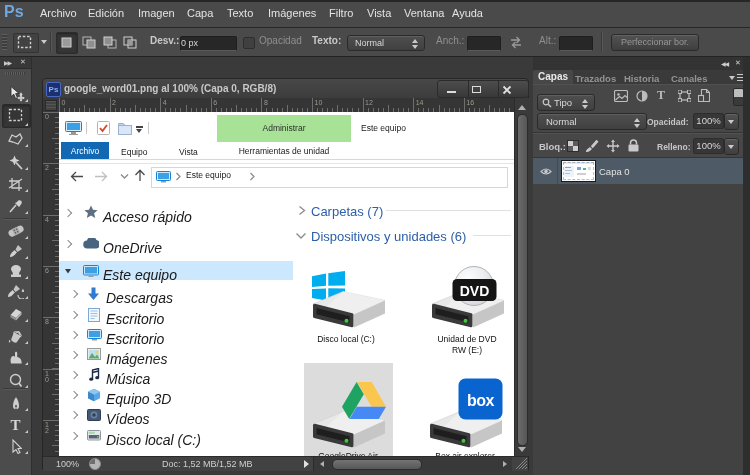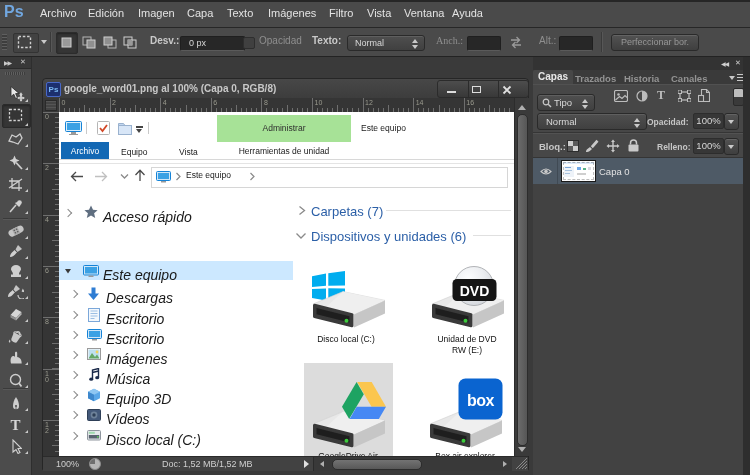--- a/index.html
+++ b/index.html
@@ -59,26 +59,26 @@
   <svg class="a" style="left:103px;top:8px;" width="15" height="14">
         <rect x="5" y="4" width="8" height="8" fill="none" stroke="#b5b5b5"></rect>
         <rect x="1" y="1" width="8" height="8" fill="#8f8f8f" stroke="#cfcfcf"></rect>
       </svg>
   <svg class="a" style="left:123px;top:8px;" width="15" height="14">
         <rect x="1" y="1" width="8" height="8" fill="none" stroke="#cfcfcf"></rect>
         <rect x="5" y="4" width="8" height="8" fill="none" stroke="#cfcfcf"></rect>
         <rect x="5" y="4" width="4" height="5" fill="#9a9a9a"></rect>
       </svg>
   <span class="olab" style="left:150px;font-weight:bold;">Desv.:</span>
-  <div class="ginp" style="left:180px;width:55px;padding-left:8px;">0 px</div>
+  <div class="ginp" style="left:180px;width:55px;padding-left:0;">0 px</div>
   <div class="a" style="left:243px;top:9px;width:10px;height:10px;background:#404040;border:1px solid #2e2e2e;border-radius:2px;"></div>
   <span class="olab" style="left:259px;color:#8f8f8f;">Opacidad</span>
   <span class="olab" style="left:312px;font-weight:bold;">Texto:</span>
   <div class="combo" style="left:347px;top:7px;width:76px;height:14px;font-size:9px;line-height:14px;"><span style="margin-left:7px;">Normal</span><span class="updn" style="top:3px;"></span></div>
-  <span class="olab" style="left:436px;color:#8f8f8f;font-family:Liberation Serif, serif;">Anch.:</span>
+  <span class="olab" style="left:436px;color:#8f8f8f;">Anch.:</span>
   <div class="ginp" style="left:467px;width:32px;"></div>
   <svg class="a" style="left:508px;top:7px;" width="16" height="15">
         <path d="M3 5 h8 M8.5 2 l3 3 -3 3" stroke="#9a9a9a" fill="none" stroke-width="1.3"></path>
         <path d="M13 10 h-8 M7.5 7 l-3 3 3 3" stroke="#9a9a9a" fill="none" stroke-width="1.3"></path>
       </svg>
   <span class="olab" style="left:539px;color:#8f8f8f;">Alt.:</span>
   <div class="ginp" style="left:559px;width:32px;"></div>
   <div class="a" style="left:601px;top:4px;width:1px;height:20px;background:#3a3a3a;border-right:1px solid #575757;"></div>
   <div class="pbtn" style="left:611px;top:6px;width:86px;height:15px;color:#979797;font-size:9px;text-align:center;line-height:15px;">Perfeccionar bor.</div>
 </div>
@@ -347,20 +347,27 @@
           <path d="M1.5 1 L5 4.5 L1.5 8" stroke="#8a8a8a" stroke-width="1.2" fill="none"></path>
         </svg>
 
     <div class="sbitem" style="top:91px;">
           <span class="chev" style="left:6px;top:7px;transform:rotate(-45deg);"></span>
           <svg class="a" style="left:25px;top:2px;" width="14" height="14">
             <path d="M7 0.5 L9 4.8 L13.6 5.2 L10.1 8.3 L11.2 12.9 L7 10.4 L2.8 12.9 L3.9 8.3 L0.4 5.2 L5 4.8 Z" fill="#5f6e80"></path>
           </svg>
           <span class="txt" style="left:44px;">Acceso rápido</span>
         </div>
+    <div class="sbitem" style="top:122px;">
+          <span class="chev" style="left:6px;top:7px;transform:rotate(-45deg);"></span>
+          <svg class="a" style="left:24px;top:4px;" width="16" height="11">
+            <path d="M4.5 10.5 a4 4 0 0 1 -0.5 -8 a5 5 0 0 1 9.5 -0.5 a3.5 3.5 0 0 1 -1 8.5 z" fill="#48647e"></path>
+          </svg>
+          <span class="txt" style="left:44px;">OneDrive</span>
+        </div>
     <div class="sbitem" style="top:149px;height:19px;background:#cce8ff;">
           <svg class="a" style="left:5px;top:7px;" width="8" height="7">
             <path d="M1 1 L7 1 L4 5.5 Z" fill="#3a3a3a"></path>
           </svg>
           <svg class="a" style="left:24px;top:4px;" width="16" height="13">
             <rect x="0.5" y="0.5" width="15" height="9.5" rx="1" fill="#cfe6f8" stroke="#1583d7"></rect>
             <rect x="2" y="2" width="12" height="6.5" fill="#3ba1e4"></rect>
             <rect x="5.5" y="10.5" width="5" height="1.5" fill="#9a9a9a"></rect>
           </svg>
           <span class="txt" style="left:44px;">Este equipo</span>

